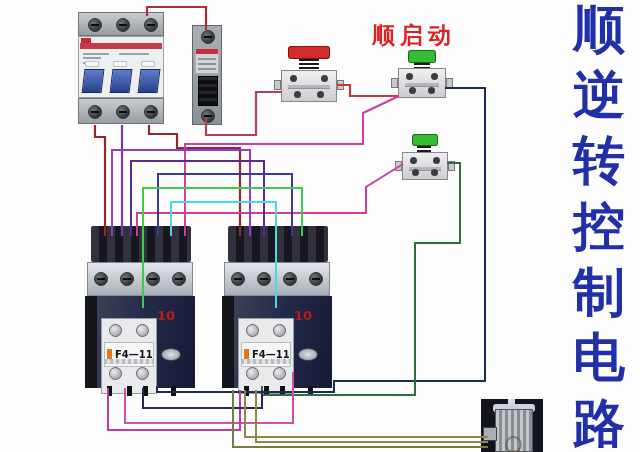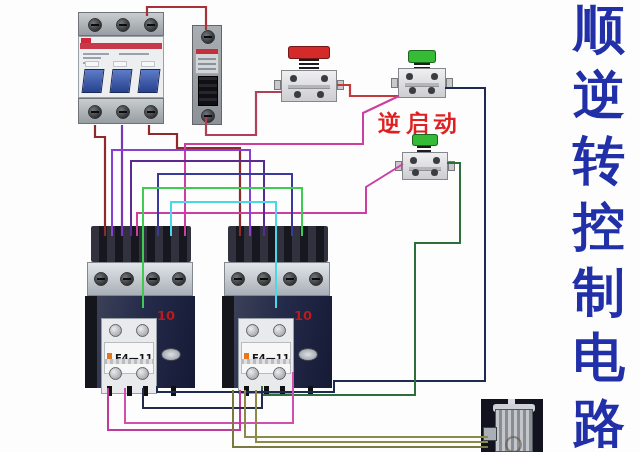--- a/index.html
+++ b/index.html
@@ -53,21 +53,21 @@
            background:linear-gradient(100deg,#3c4158 0%,#242a49 45%,#151a35 100%);}
   .ct-rating{position:absolute;left:72px;top:82px;color:#b91c1c;font-size:13px;font-weight:bold;}
   .ct-oval{position:absolute;left:76px;top:122px;width:20px;height:13px;border-radius:50%;
            background:radial-gradient(#dde1e6,#8d939c);border:1px solid #43474b;box-sizing:border-box;}
   .aux{position:absolute;left:16px;top:92px;width:56px;height:76px;background:#e9eaec;
        border:1px solid #99a0a8;box-sizing:border-box;}
   .aux-row{position:absolute;left:0;right:0;display:flex;justify-content:space-around;}
   .aux-row.topr{top:5px;} .aux-row.botr{top:48px;}
   .aux .sc{width:13px;height:13px;border-radius:50%;display:inline-block;box-sizing:border-box;
            background:radial-gradient(circle at 35% 35%,#ececee,#94949a);border:1px solid #5d6065;}
-  .aux-label{position:absolute;top:23px;left:2px;right:2px;height:32px;background:#f7f7f8;border:1px solid #b8bcc0;
+  .aux-label{position:absolute;top:23px;left:2px;right:2px;height:25px;background:#f7f7f8;border:1px solid #b8bcc0;
              display:flex;align-items:center;font-size:10px;font-weight:bold;color:#141418;box-sizing:border-box;}
   .aux-tick{width:5px;height:11px;background:#e5781e;margin:0 3px 0 2px;flex:none;}
   .aux-strip{position:absolute;top:40px;left:2px;right:2px;height:5px;
              background:repeating-linear-gradient(90deg,#b9bcc0 0 3px,#dfe1e3 3px 6px);}
   .ft{position:absolute;top:160px;width:5px;height:10px;background:#101014;}
 
   
   .motor{position:absolute;left:481px;top:399px;width:62px;height:53px;background:#13131f;}
   .m-cap{position:absolute;left:12px;top:5px;width:42px;height:8px;background:#ced2d6;border-radius:3px;}
   .m-cyl{position:absolute;left:14px;top:10px;width:38px;height:43px;border:1px solid #53575b;box-sizing:border-box;
@@ -138,35 +138,35 @@
       <span class="dot" style="left:8px;top:4px"></span>
         <span class="dot" style="right:8px;top:4px"></span>
       <div class="gro"></div>
       <span class="dot" style="left:12px;bottom:3px"></span>
         <span class="dot" style="right:12px;bottom:3px"></span>
     </div>
     <span class="pb-tab" style="left:274px;top:80px"></span>
     <span class="pb-tab" style="left:337px;top:80px"></span>
   </div>
 
+  <div class="lbl" style="left: 372px; top: 20px; color: rgb(224, 32, 32);">顺启动</div>
   <div>
     <div class="pb-cap" style="left: 408px; top: 50px; width: 28px; height: 13px; background: rgb(53, 187, 53);"></div>
     <div class="pb-spring" style="left:414px;top:63px;width:16px;height:8px"></div>
     <div class="pb-body" style="left:398px;top:68px;width:48px;height:30px">
       <span class="dot" style="left:7px;top:4px"></span>
         <span class="dot" style="right:7px;top:4px"></span>
       <div class="gro"></div>
       <span class="dot" style="left:10px;bottom:3px"></span>
         <span class="dot" style="right:10px;bottom:3px"></span>
     </div>
     <span class="pb-tab" style="left:391px;top:78px"></span>
     <span class="pb-tab" style="left:446px;top:78px"></span>
   </div>
 
-  <div class="lbl" style="left: 378px; top: 108px; color: rgb(224, 32, 32);">逆启动</div>
   <div>
     <div class="pb-cap" style="left: 412px; top: 134px; width: 26px; height: 12px; background: rgb(53, 187, 53);"></div>
     <div class="pb-spring" style="left:417px;top:146px;width:14px;height:7px"></div>
     <div class="pb-body" style="left:402px;top:152px;width:46px;height:28px">
       <span class="dot" style="left:7px;top:4px"></span>
         <span class="dot" style="right:7px;top:4px"></span>
       <div class="gro"></div>
       <span class="dot" style="left:9px;bottom:3px"></span>
         <span class="dot" style="right:9px;bottom:3px"></span>
     </div>

